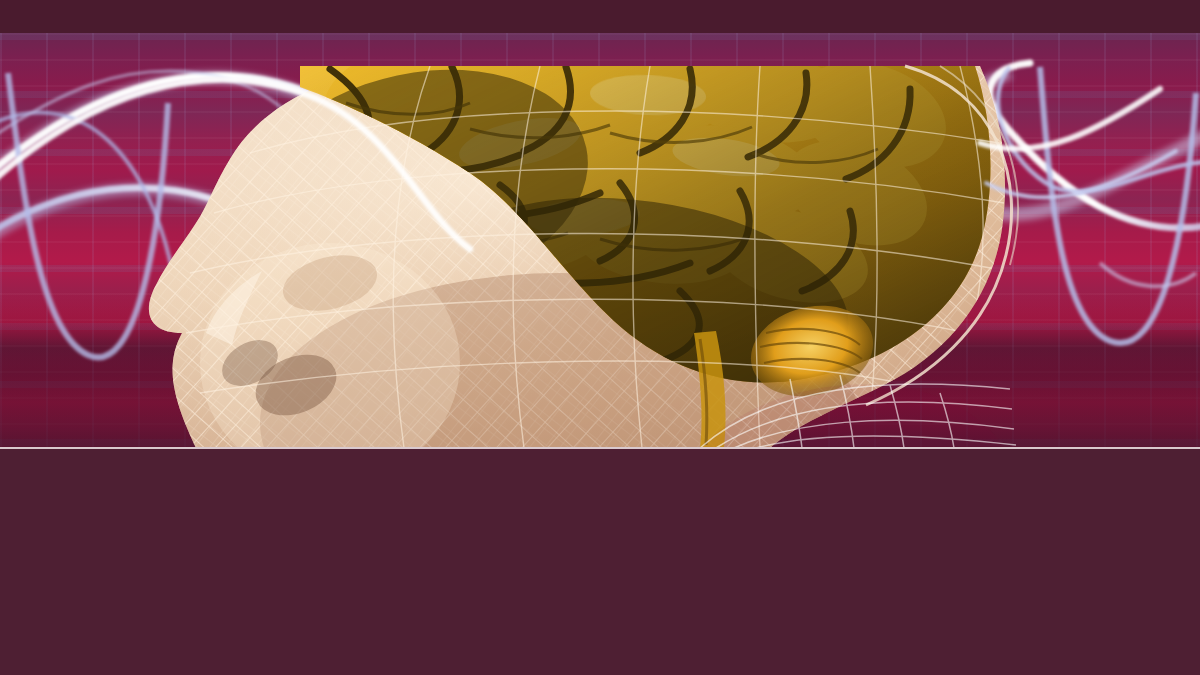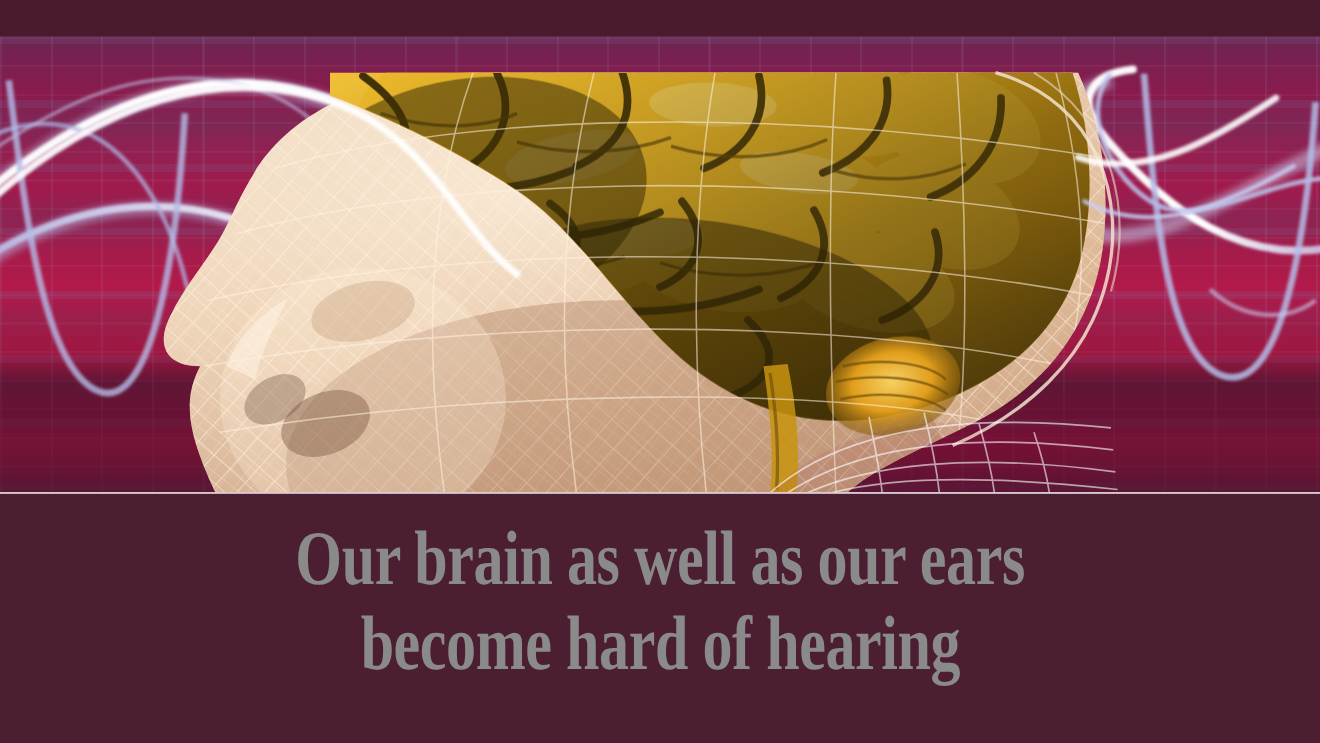--- a/index.html
+++ b/index.html
@@ -397,18 +397,14 @@
       </g>
 
       <g filter="url(#soft)" opacity=".92">
         <path d="M-10,150 C 90,62 200,22 308,62 C 392,94 420,180 470,216" fill="none" stroke="#ffffff" stroke-width="6.5" stroke-linecap="round"></path>
       </g>
     </svg>
   </div>
 
   <div class="hero-rule"></div>
 
-  <div class="caption">
-    <div class="caption-line l1">Our brain as well as our ears</div>
-    <div class="caption-line l2">become hard of hearing</div>
-  </div>
 
 </div>
 
 </body></html>

